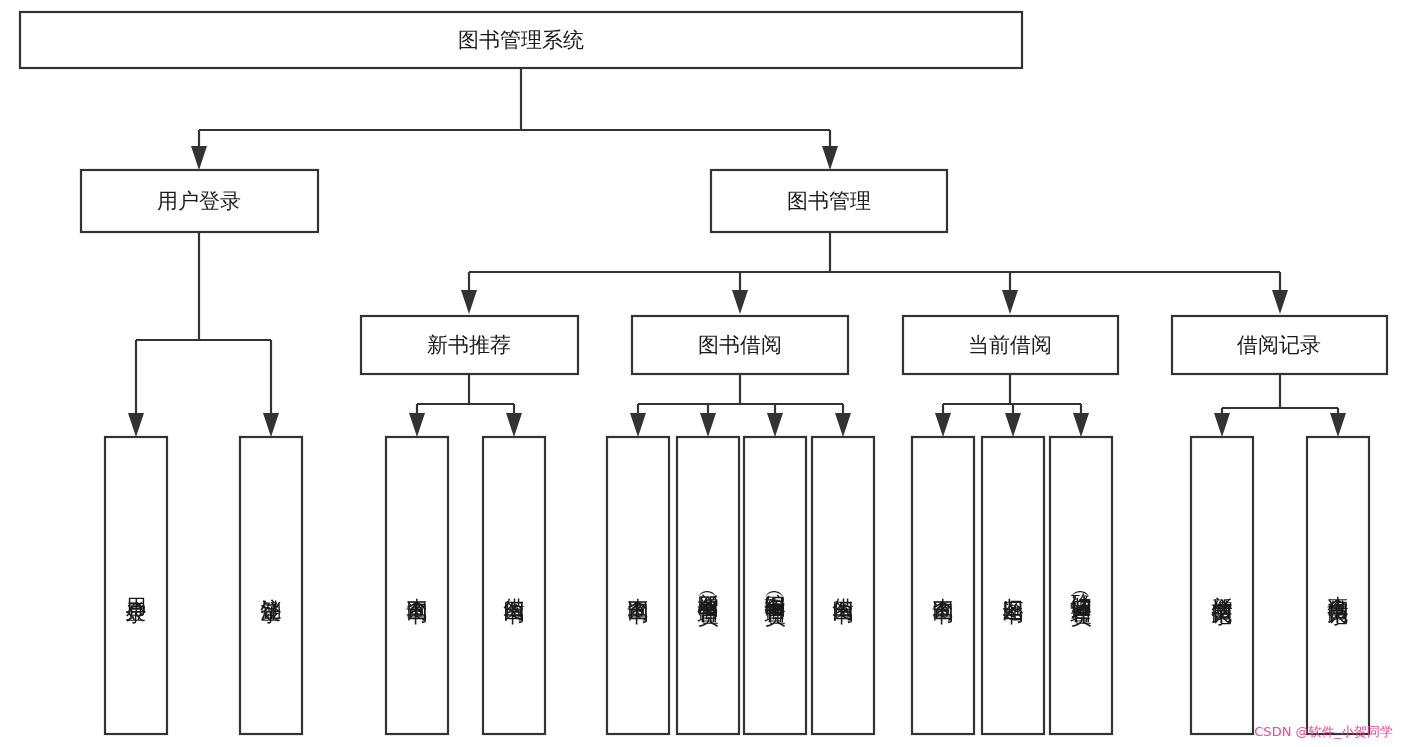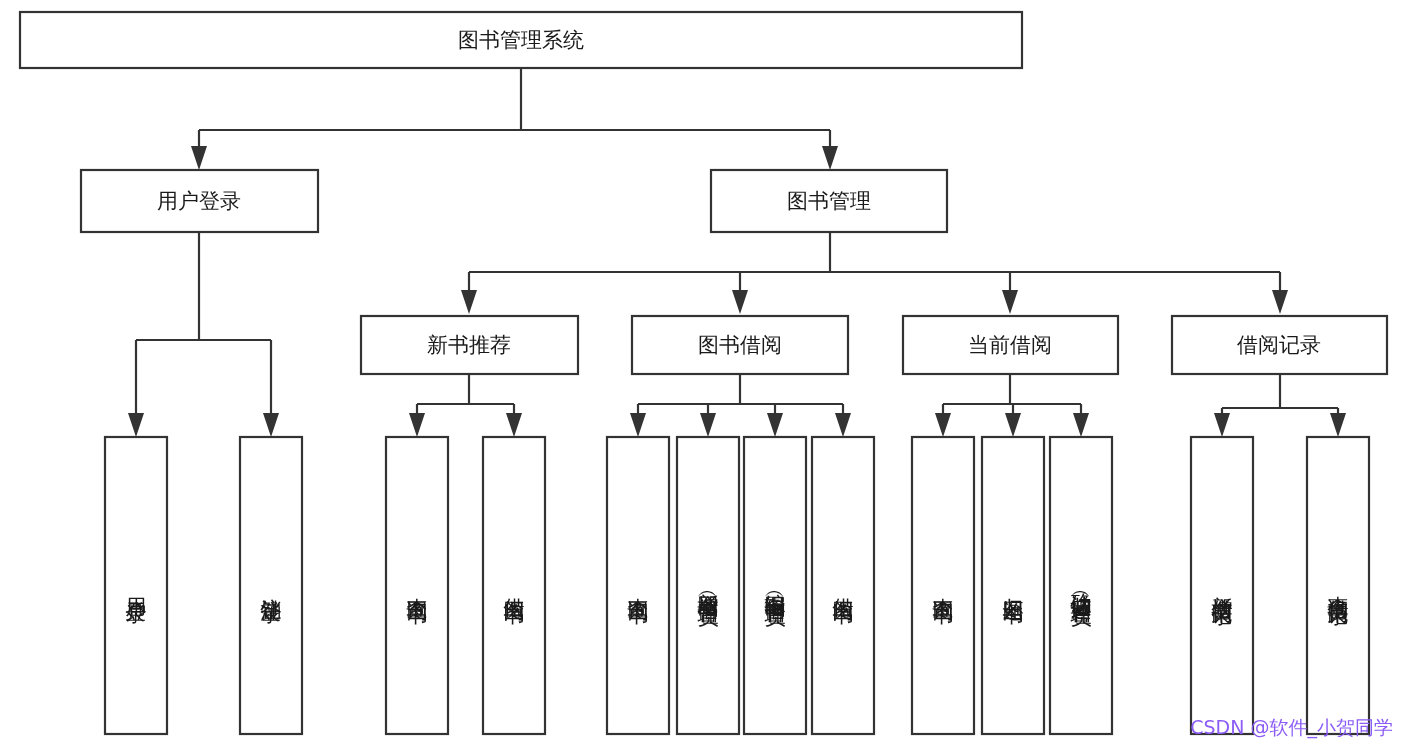--- a/index.html
+++ b/index.html
@@ -53,22 +53,22 @@
     writing-mode: vertical-rl;
     text-orientation: upright;
     text-anchor: middle;
     letter-spacing: 2px;
   }
   .watermark {
     position: absolute;
     right: 12px;
     bottom: 6px;
     font-family: "DejaVu Sans", "Liberation Sans", sans-serif;
-    font-size: 19px;
-    color: #8b5cf6;
+    font-size: 13px;
+    color: #ec4899;
     white-space: nowrap;
     pointer-events: none;
   }
 </style>
 </head>
 <body>
 
 <div id="diagram-root">
 
   <svg class="diagram" viewBox="0 0 1405 747" xmlns="http://www.w3.org/2000/svg">

